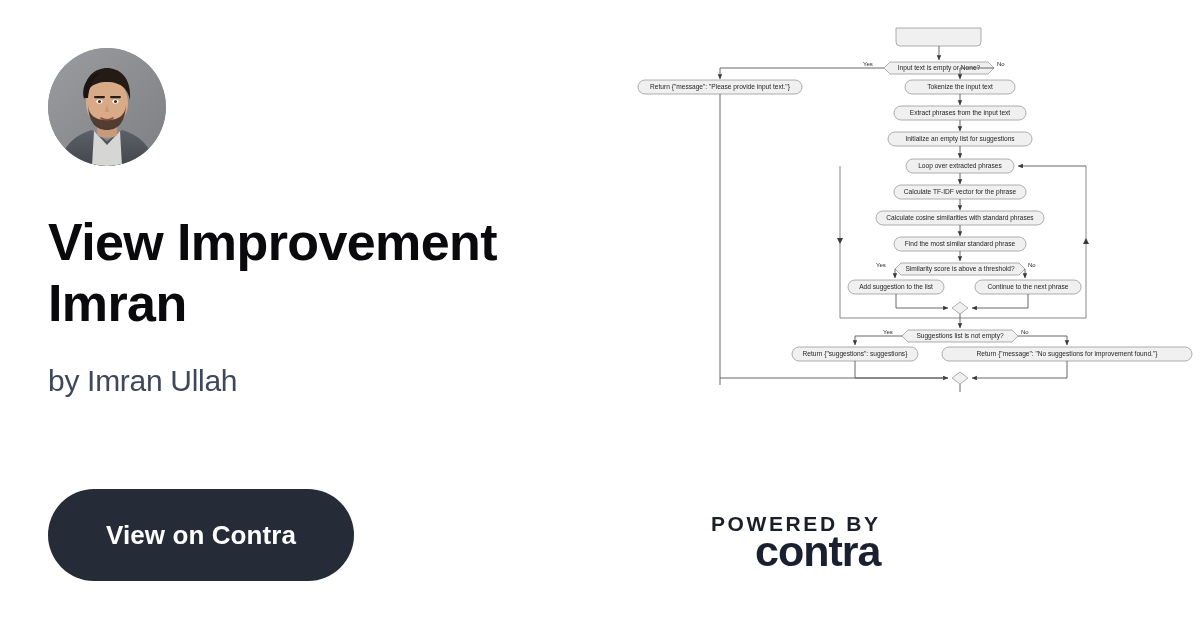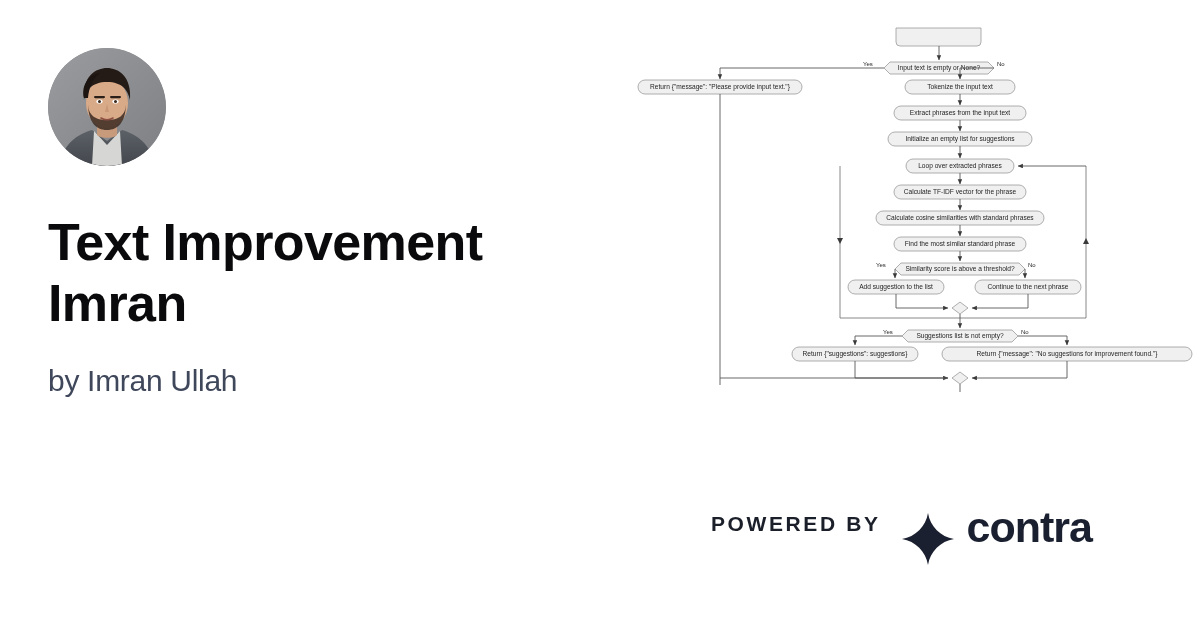--- a/index.html
+++ b/index.html
@@ -71,22 +71,23 @@
     cursor: pointer;
     font-family: "Liberation Sans", sans-serif;
   }
 
   
   .powered-by {
     position: absolute;
     left: 711px;
     top: 512px;
     display: flex;
-    align-items: flex-start;
+    align-items: flex-end;
     height: 56px;
+    flex-direction: column;
   }
   .powered-label {
     font-size: 21px;
     font-weight: bold;
     letter-spacing: 2.6px;
     color: #1b1f2a;
   }
   .contra-star {
     margin-left: 20px;
     display: block;
@@ -163,26 +164,27 @@
         <circle cx="67.5" cy="53.6" r="1.5" fill="#3a2b20"></circle>
 
         <path d="M59 56 L57 64 L61 64 Z" fill="#c2926f" opacity="0.7"></path>
 
         <path d="M53 70 Q59 73.5 65 70" stroke="#8d4f42" stroke-width="1.6" fill="none" stroke-linecap="round"></path>
       </g>
     </svg>
   </div>
 
   <div class="page-title">
-    <div>Text Improvement</div>
+    <div>View Improvement</div>
     <div>Imran</div>
   </div>
 
   <div class="byline">by Imran Ullah</div>
 
+  <button class="cta-button">View on Contra</button>
 </div>
 
 <div class="powered-by">
   <span class="powered-label">POWERED BY</span>
   <svg class="contra-star" width="54" height="54" viewBox="0 0 54 54">
     <path d="M27 1 C29.2 14.5 39.5 24.8 53 27 C39.5 29.2 29.2 39.5 27 53 C24.8 39.5 14.5 29.2 1 27 C14.5 24.8 24.8 14.5 27 1 Z" fill="#1b2030"></path>
   </svg>
   <span class="contra-word">contra</span>
 </div>
 

